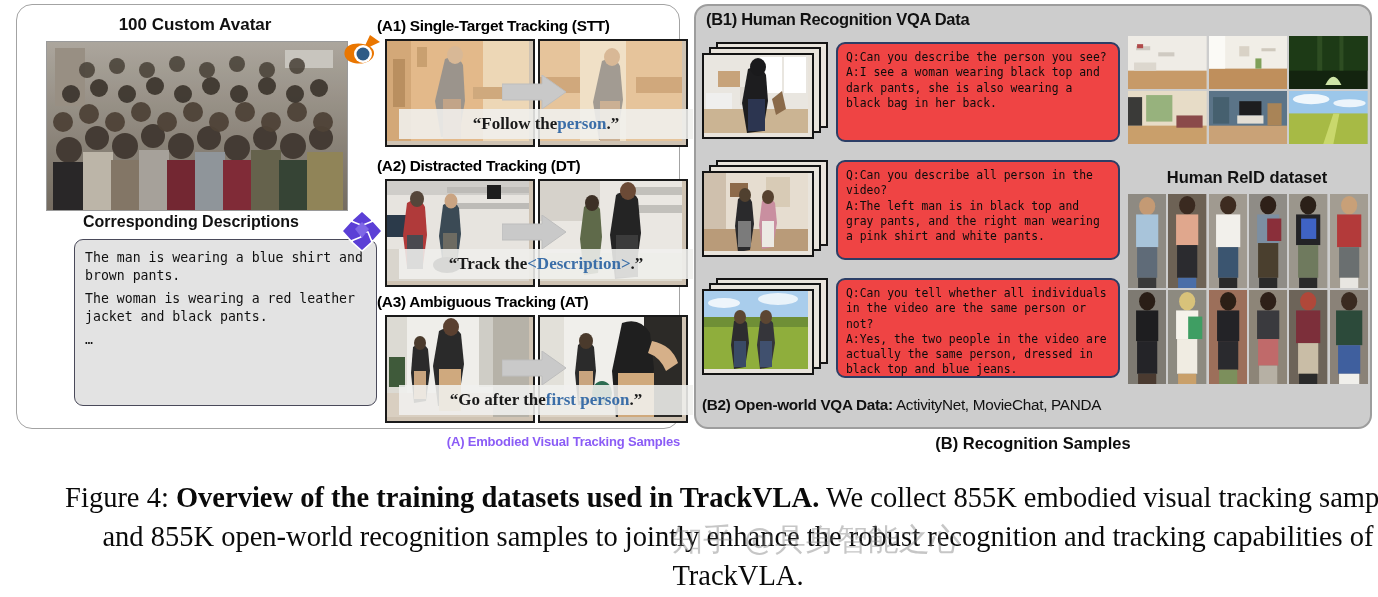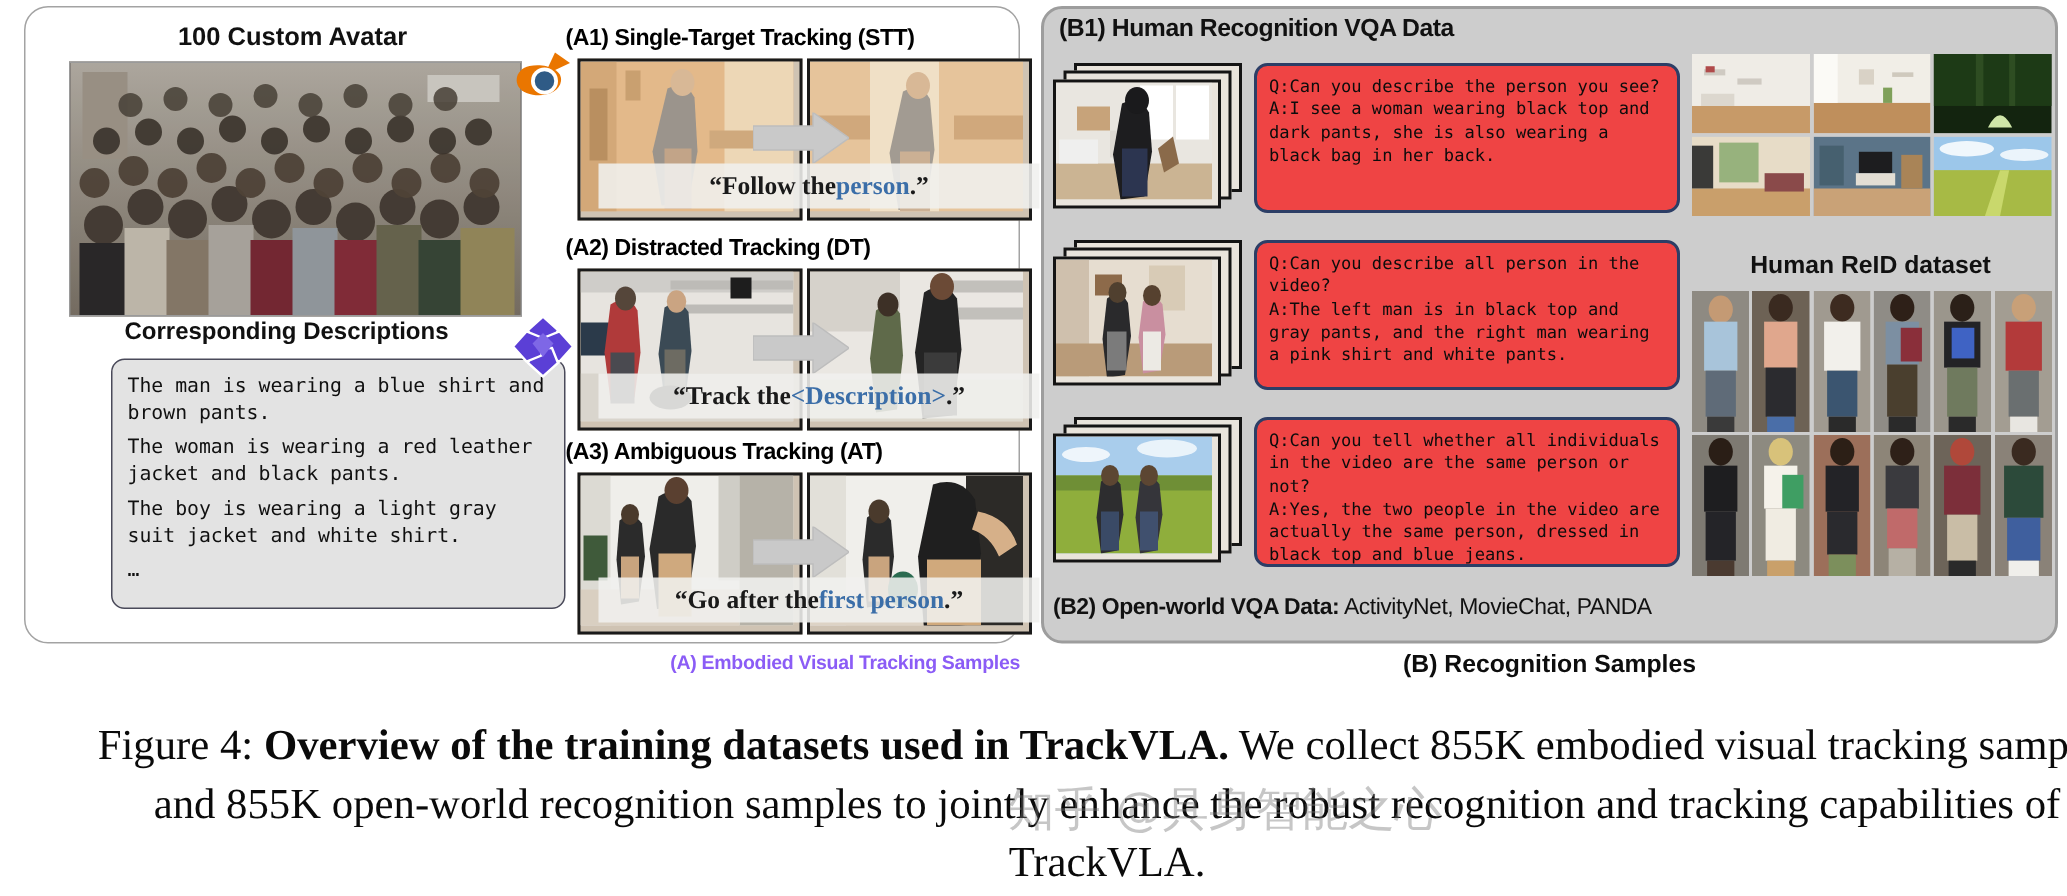--- a/index.html
+++ b/index.html
@@ -229,21 +229,20 @@
         </g>
         <rect width="300" height="168" fill="#000" opacity="0.07"></rect>
       </svg>
     </div>
 
     <div class="desc-head">Corresponding Descriptions</div>
 
     <div class="desc-box">
       <p>The man is wearing a blue shirt and brown pants.</p>
       <p>The woman is wearing a red leather jacket and black pants.</p>
-      <p>The boy is wearing a light gray suit jacket and white shirt.</p>
       <p>…</p>
     </div>
 
     <div class="logo-blender">
       <svg width="44" height="44" viewBox="0 0 44 44">
         <path d="M31 7 L41 14 L24 22 Z" fill="#ea7600"></path>
         <path d="M14 16 C4 18 2 30 12 34 C22 38 34 34 35 26 C36 18 24 14 14 16 Z" fill="#ea7600"></path>
         <circle cx="24" cy="26" r="9" fill="#ffffff"></circle>
         <circle cx="24" cy="26" r="6.5" fill="#2f5b86"></circle>
       </svg>

